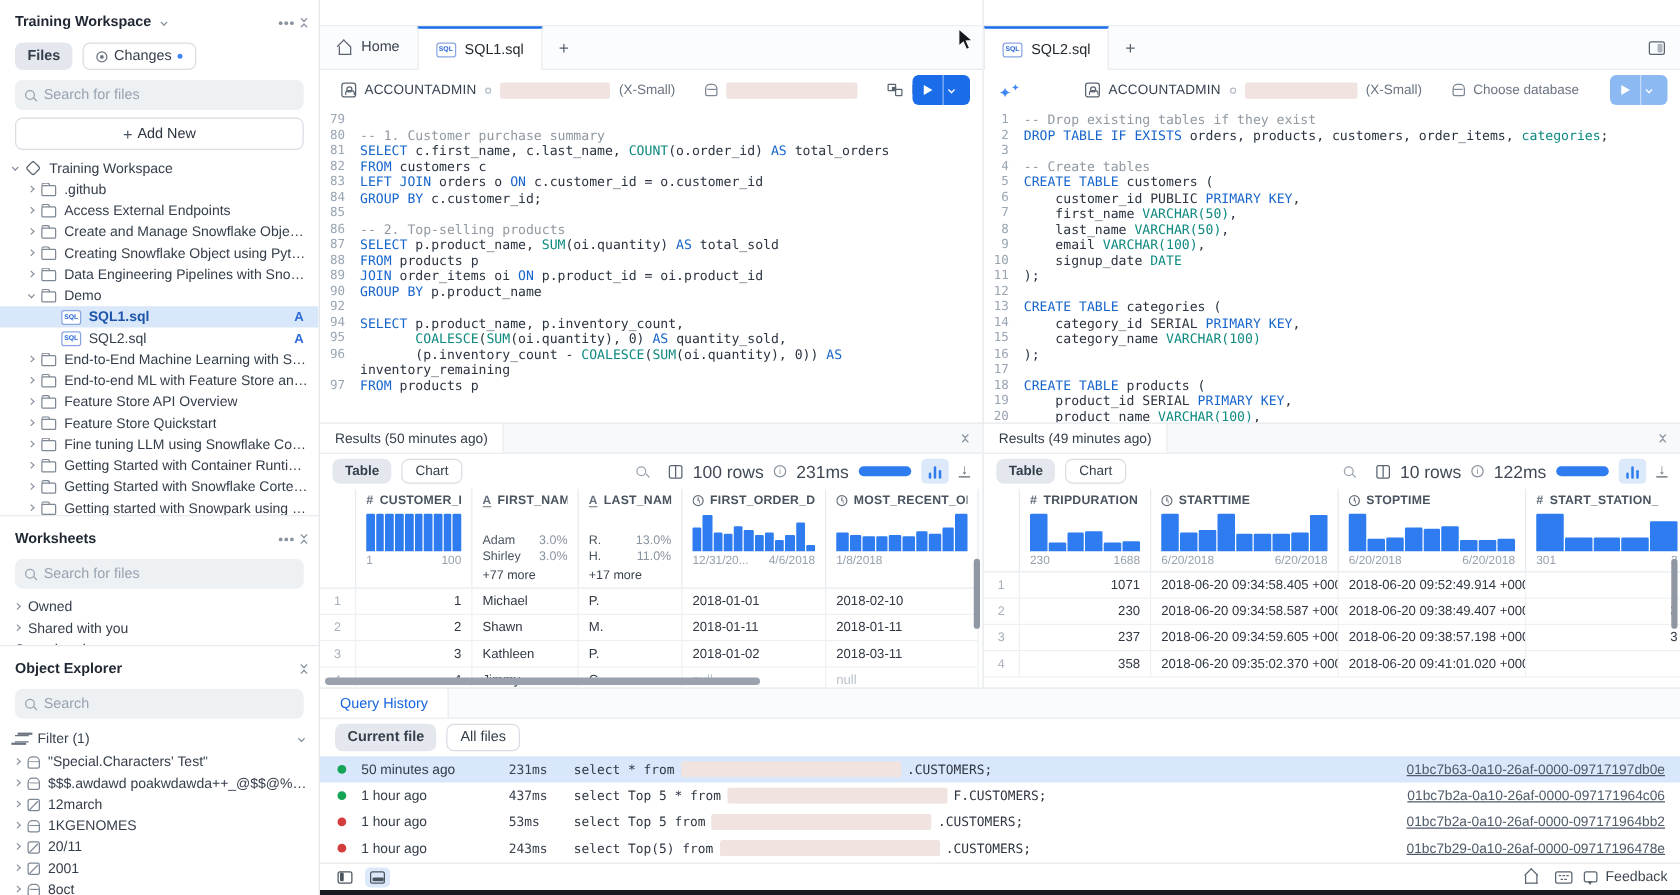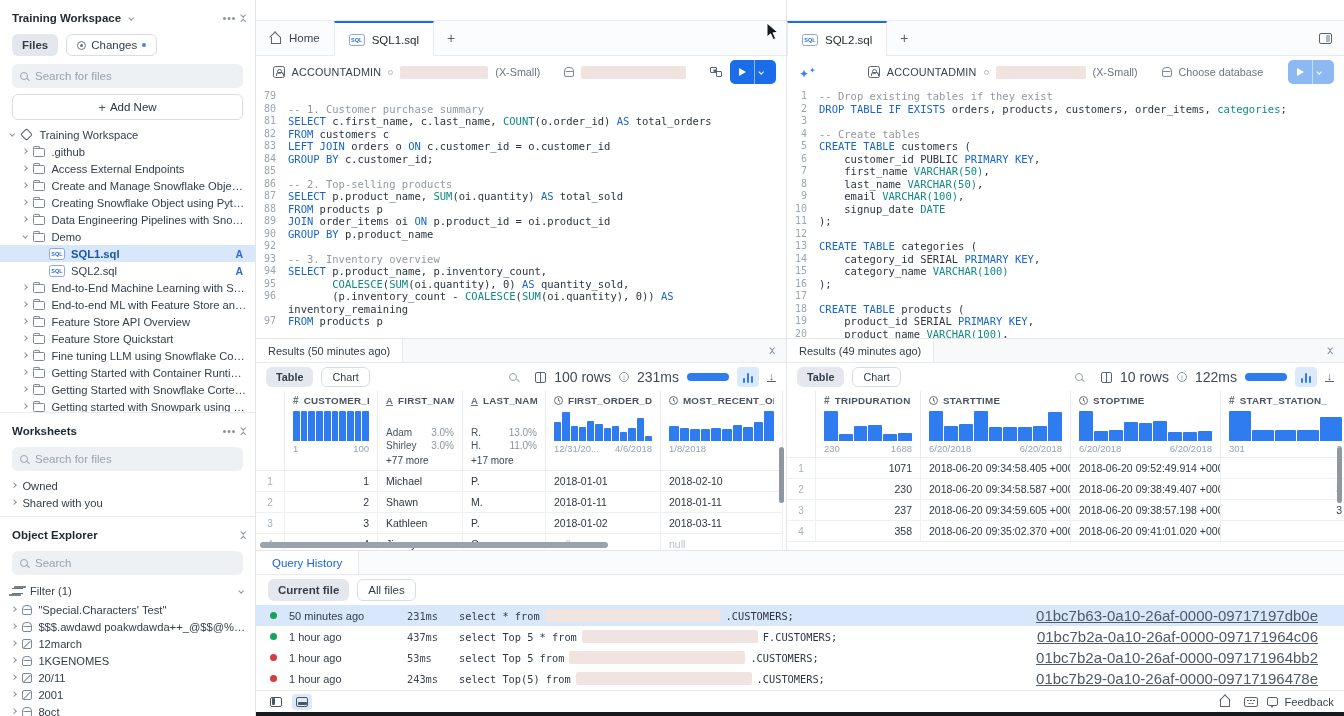--- a/index.html
+++ b/index.html
@@ -171,21 +171,21 @@
   .qh-pills{height:30px;display:flex;align-items:center;gap:8px;padding:0 12px}
   .qrow{display:flex;align-items:center;height:21px;padding-left:14px;font-size:11px;color:#333d49}
   .qrow.sel{background:#d8e7fb}
   .qdot{width:7px;height:7px;border-radius:50%;flex:none;margin-right:12px}
   .qdot.success{background:#13a456}
   .qdot.error{background:#d43d3d}
   .qtime{width:118px;flex:none}
   .qdur{width:52px;flex:none;font-family:"DejaVu Sans Mono",monospace;font-size:10.3px;color:#3c4550}
   .qsql{display:flex;align-items:center;gap:5px;font-family:"DejaVu Sans Mono",monospace;font-size:10.3px;color:#2f3742;white-space:nowrap;overflow:hidden}
   .qsql .redact{width:176px}
-  .qid{margin-left:auto;padding-right:26px;font-size:15px;color:#4e5a68;text-decoration:underline;white-space:nowrap}
+  .qid{margin-left:auto;padding-right:12px;font-size:11px;color:#4e5a68;text-decoration:underline;white-space:nowrap}
 
   
   .statusbar{height:22px;border-top:1px solid #e6e9ed;display:flex;align-items:center;padding:0 10px;gap:6px}
   .sb-ic{width:20px;height:16px;border-radius:4px;display:flex;align-items:center;justify-content:center}
   .sb-ic.on{background:#dce9fb}
   .ip{width:12px;height:10px;border:1.2px solid #4a5560;border-radius:2px;position:relative}
   .ip.left::after{content:"";position:absolute;left:.5px;top:.5px;bottom:.5px;width:3px;background:#4a5560;border-radius:1px}
   .ip.bottom::after{content:"";position:absolute;left:.5px;right:.5px;bottom:.5px;height:3px;background:#4a5560;border-radius:1px}
   .statusbar .sp{flex:1}
   .fb{display:flex;align-items:center;gap:6px;color:#3c4550;font-size:11.3px}
@@ -444,21 +444,20 @@
             <div class="crow"><span class="gut">82</span><span class="cline"><span class="tok-k">FROM</span><span class="tok-t"> customers c</span></span></div>
             <div class="crow"><span class="gut">83</span><span class="cline"><span class="tok-k">LEFT JOIN</span><span class="tok-t"> orders o </span><span class="tok-k">ON</span><span class="tok-t"> c.customer_id = o.customer_id</span></span></div>
             <div class="crow"><span class="gut">84</span><span class="cline"><span class="tok-k">GROUP BY</span><span class="tok-t"> c.customer_id;</span></span></div>
             <div class="crow"><span class="gut">85</span><span class="cline"></span></div>
             <div class="crow"><span class="gut">86</span><span class="cline"><span class="tok-c">-- 2. Top-selling products</span></span></div>
             <div class="crow"><span class="gut">87</span><span class="cline"><span class="tok-k">SELECT</span><span class="tok-t"> p.product_name, </span><span class="tok-f">SUM</span><span class="tok-t">(oi.quantity) </span><span class="tok-k">AS</span><span class="tok-t"> total_sold</span></span></div>
             <div class="crow"><span class="gut">88</span><span class="cline"><span class="tok-k">FROM</span><span class="tok-t"> products p</span></span></div>
             <div class="crow"><span class="gut">89</span><span class="cline"><span class="tok-k">JOIN</span><span class="tok-t"> order_items oi </span><span class="tok-k">ON</span><span class="tok-t"> p.product_id = oi.product_id</span></span></div>
             <div class="crow"><span class="gut">90</span><span class="cline"><span class="tok-k">GROUP BY</span><span class="tok-t"> p.product_name</span></span></div>
             <div class="crow"><span class="gut">92</span><span class="cline"></span></div>
-            <div class="crow"><span class="gut">93</span><span class="cline"><span class="tok-c">-- 3. Inventory overview</span></span></div>
             <div class="crow"><span class="gut">94</span><span class="cline"><span class="tok-k">SELECT</span><span class="tok-t"> p.product_name, p.inventory_count,</span></span></div>
             <div class="crow"><span class="gut">95</span><span class="cline"><span class="tok-t">       </span><span class="tok-f">COALESCE</span><span class="tok-t">(</span><span class="tok-f">SUM</span><span class="tok-t">(oi.quantity), 0) </span><span class="tok-k">AS</span><span class="tok-t"> quantity_sold,</span></span></div>
             <div class="crow"><span class="gut">96</span><span class="cline"><span class="tok-t">       (p.inventory_count - </span><span class="tok-f">COALESCE</span><span class="tok-t">(</span><span class="tok-f">SUM</span><span class="tok-t">(oi.quantity), 0)) </span><span class="tok-k">AS</span></span></div>
             <div class="crow"><span class="gut"></span><span class="cline"><span class="tok-t">inventory_remaining</span></span></div>
             <div class="crow"><span class="gut">97</span><span class="cline"><span class="tok-k">FROM</span><span class="tok-t"> products p</span></span></div>
           </div>
         <div class="results">
           <div class="r-tabs">
             <div class="r-tab">Results  (50 minutes ago)</div>
             <div class="r-collapse">

